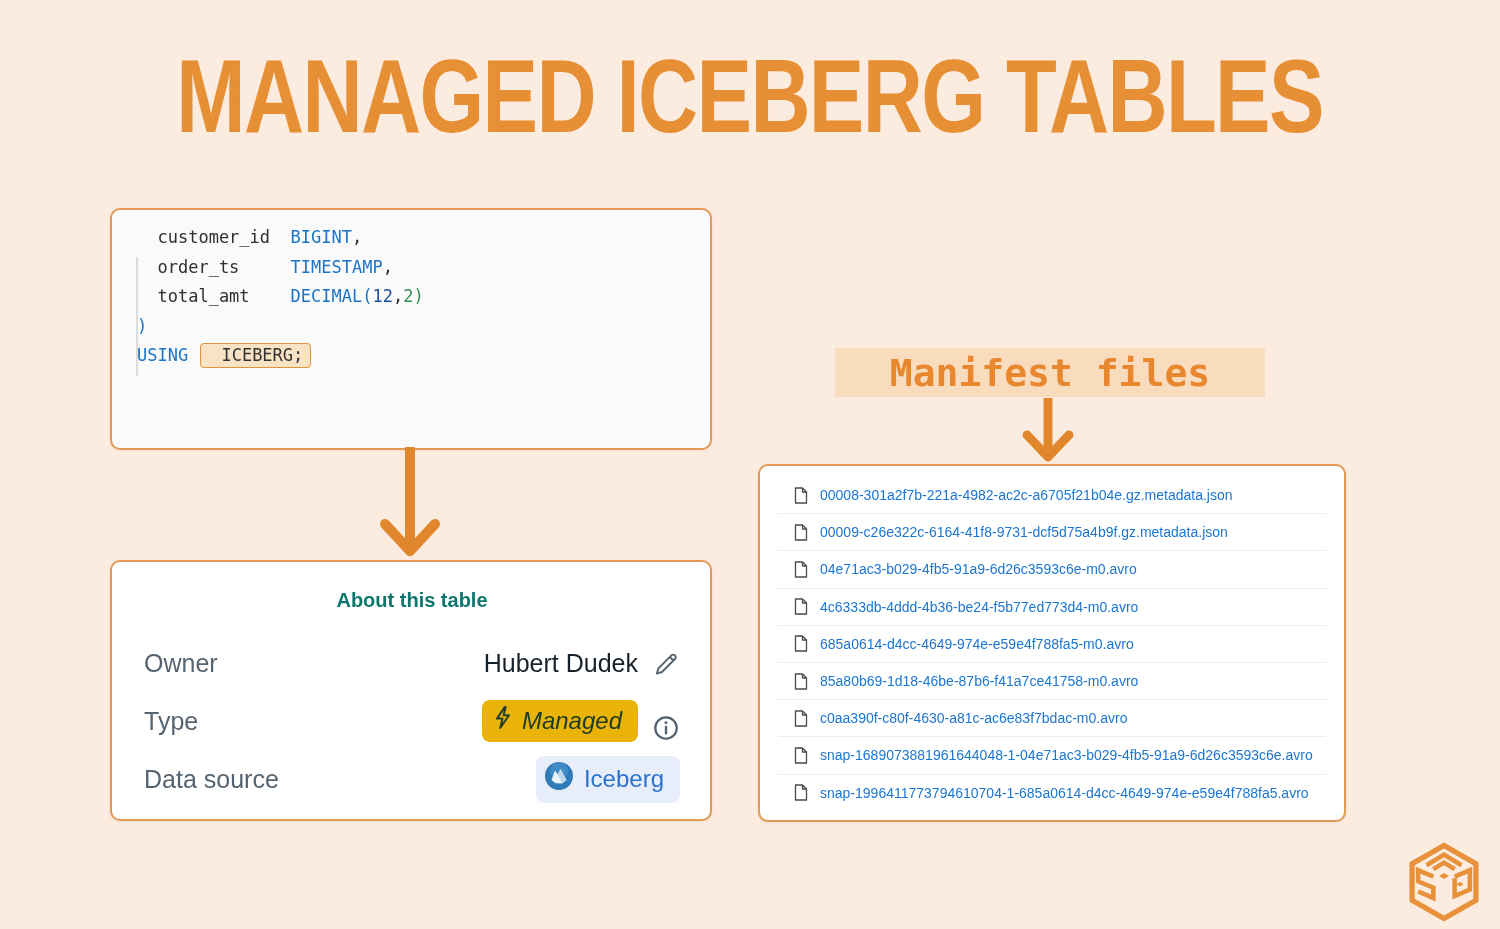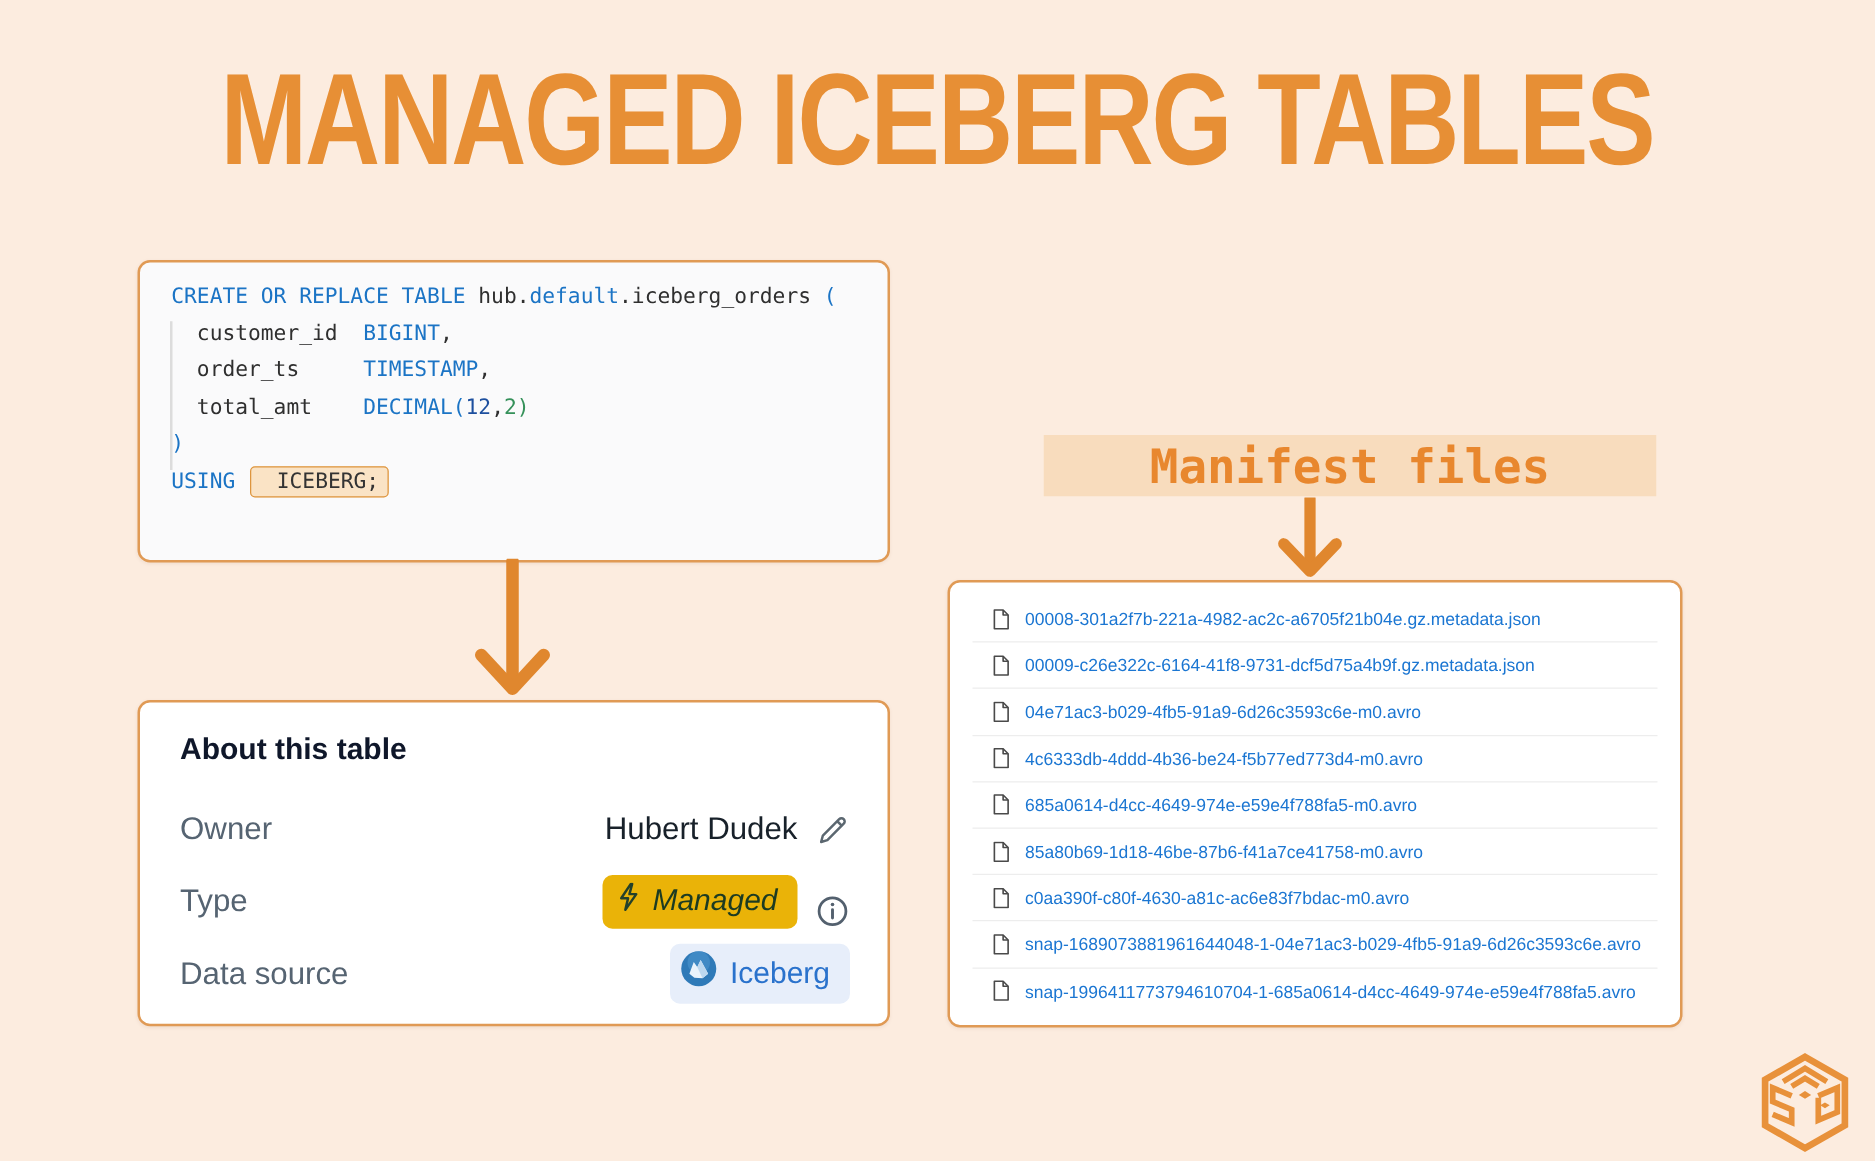--- a/index.html
+++ b/index.html
@@ -33,33 +33,33 @@
   .seg-highlight{
     color:#333333;background:#fae3c5;border:1.5px solid #dd953f;border-radius:4px;
     padding:1px 7px 2px 20px;margin-left:2px;
   }
   .indent-guide{position:absolute;left:24px;top:47px;width:2px;height:119px;background:#dcdcdc;}
   
   .arrow{position:absolute;}
   
   .about-card{left:110px;top:560px;width:598px;height:257px;}
   .about-inner{padding:22px 30px 0 32px;}
-  .about-title{font-size:24px;font-weight:bold;color:#0f172a;line-height:32px;}
+  .about-title{font-size:20px;font-weight:bold;color:#0f766e;line-height:32px;text-align:center;}
   .about-rows{margin-top:18px;}
   .about-row{display:flex;align-items:center;justify-content:space-between;height:58px;}
   .about-label{font-size:25px;color:#566472;text-align:center;}
   .about-value{display:flex;align-items:flex-end;gap:14px;}
   .owner-name{font-size:25px;color:#18212a;}
   .badge{display:inline-flex;align-items:center;gap:10px;border-radius:8px;font-size:24px;}
   .badge-green{background:#eab308;color:#1c3b22;padding:6px 16px 7px 12px;font-style:italic;}
   .badge-blue{background:#e7eefa;color:#2a72cc;padding:5px 16px 6px 8px;}
   .icon-btn{display:inline-flex;align-items:center;cursor:pointer;}
   
   .manifest-label{
-    position:absolute;left:835px;top:348px;width:490px;height:49px;
+    position:absolute;left:835px;top:348px;width:430px;height:49px;
     background:#f8dcbd;color:#e8872e;display:flex;align-items:center;justify-content:center;
     font-family:"DejaVu Sans Mono", monospace;font-weight:bold;font-size:38px;white-space:nowrap;
   }
   .files-card{left:758px;top:464px;width:584px;height:354px;}
   .file-list{padding-top:11px;}
   .file-row{
     display:flex;align-items:center;gap:12px;height:36.2px;
     margin:0 18px 0 18px;padding-left:16px;cursor:pointer;
   }
   .file-row:not(:last-child){border-bottom:1px solid #ededed;}
@@ -72,21 +72,20 @@
 <body>
 
 <div class="title-wrap">
   <div class="title">MANAGED ICEBERG TABLES</div>
 </div>
 
 <div class="card code-card">
   <div class="code-body">
     <div class="indent-guide"></div>
     <div id="code-lines">
-        <div class="code-line"><span class="seg-kw">CREATE OR REPLACE TABLE </span><span class="seg-plain">hub.</span><span class="seg-kw">default</span><span class="seg-plain">.iceberg_orders </span><span class="seg-kw">(</span></div>
         <div class="code-line"><span class="seg-plain">  customer_id  </span><span class="seg-kw">BIGINT</span><span class="seg-plain">,</span></div>
         <div class="code-line"><span class="seg-plain">  order_ts     </span><span class="seg-kw">TIMESTAMP</span><span class="seg-plain">,</span></div>
         <div class="code-line"><span class="seg-plain">  total_amt    </span><span class="seg-kw">DECIMAL(</span><span class="seg-num">12</span><span class="seg-plain">,</span><span class="seg-green">2)</span></div>
         <div class="code-line"><span class="seg-kw">)</span></div>
         <div class="code-line"><span class="seg-kw">USING </span><span class="seg-highlight">ICEBERG;</span></div>
       </div>
   </div>
 </div>
 
 <svg class="arrow" style="left:378px;top:447px;" width="64" height="112" viewBox="0 0 64 112">

